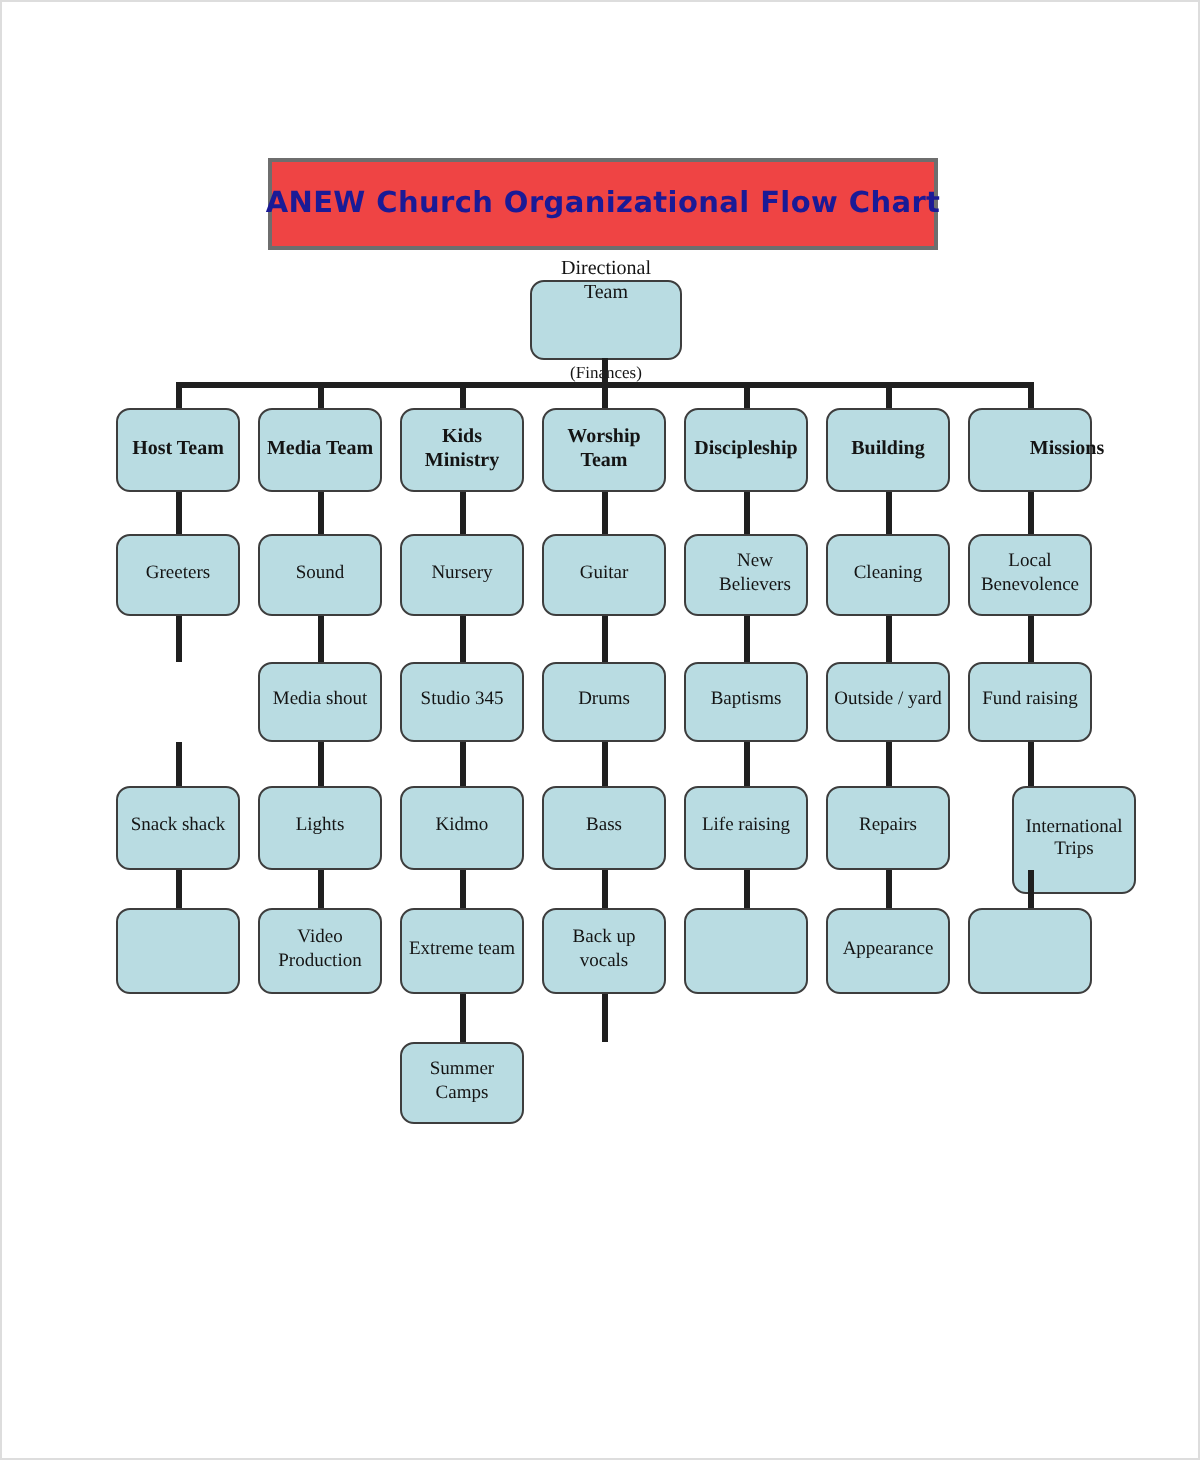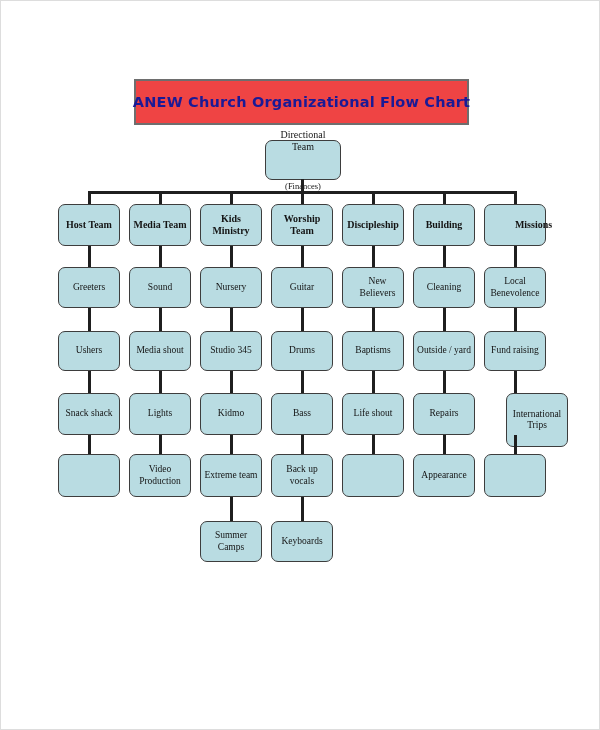--- a/index.html
+++ b/index.html
@@ -60,23 +60,20 @@
       <div class="line" style="left: 300px; top: 178px; width: 3px; height: 15px;"></div>
       <div class="line" style="left: 87px; top: 190px; width: 3px; height: 13px;"></div>
       <div class="node header" style="left: 57px; top: 203px; width: 62px; height: 42px;">
         <span>Host Team</span>
       </div>
       <div class="line" style="left: 87px; top: 245px; width: 3px; height: 21px;"></div>
       <div class="node" style="left: 57px; top: 266px; width: 62px; height: 41px;">
         <span>Greeters</span>
       </div>
       <div class="line" style="left: 87px; top: 307px; width: 3px; height: 23px;"></div>
-      <div class="node" style="left: 57px; top: 330px; width: 62px; height: 40px;">
-        <span>Ushers</span>
-      </div>
       <div class="line" style="left: 87px; top: 370px; width: 3px; height: 22px;"></div>
       <div class="node" style="left: 57px; top: 392px; width: 62px; height: 42px;">
         <span>Snack shack</span>
       </div>
       <div class="line" style="left: 87px; top: 434px; width: 3px; height: 19px;"></div>
       <div class="node" style="left: 57px; top: 453px; width: 62px; height: 43px;">
         <span></span>
       </div>
       <div class="line" style="left: 158px; top: 190px; width: 3px; height: 13px;"></div>
       <div class="node header" style="left: 128px; top: 203px; width: 62px; height: 42px;">
@@ -136,38 +133,35 @@
       </div>
       <div class="line" style="left: 300px; top: 370px; width: 3px; height: 22px;"></div>
       <div class="node" style="left: 270px; top: 392px; width: 62px; height: 42px;">
         <span>Bass</span>
       </div>
       <div class="line" style="left: 300px; top: 434px; width: 3px; height: 19px;"></div>
       <div class="node" style="left: 270px; top: 453px; width: 62px; height: 43px;">
         <span>Back up vocals</span>
       </div>
       <div class="line" style="left: 300px; top: 496px; width: 3px; height: 24px;"></div>
-      <div class="node" style="left: 270px; top: 520px; width: 62px; height: 41px;">
-        <span>Keyboards</span>
-      </div>
       <div class="line" style="left: 371px; top: 190px; width: 3px; height: 13px;"></div>
       <div class="node header" style="left: 341px; top: 203px; width: 62px; height: 42px;">
         <span>Discipleship</span>
       </div>
       <div class="line" style="left: 371px; top: 245px; width: 3px; height: 21px;"></div>
       <div class="node" style="left: 341px; top: 266px; width: 62px; height: 41px; padding-left: 12px;">
         <span>New Believers</span>
       </div>
       <div class="line" style="left: 371px; top: 307px; width: 3px; height: 23px;"></div>
       <div class="node" style="left: 341px; top: 330px; width: 62px; height: 40px;">
         <span>Baptisms</span>
       </div>
       <div class="line" style="left: 371px; top: 370px; width: 3px; height: 22px;"></div>
       <div class="node" style="left: 341px; top: 392px; width: 62px; height: 42px;">
-        <span>Life shout</span>
+        <span>Life raising</span>
       </div>
       <div class="line" style="left: 371px; top: 434px; width: 3px; height: 19px;"></div>
       <div class="node" style="left: 341px; top: 453px; width: 62px; height: 43px;">
         <span></span>
       </div>
       <div class="line" style="left: 442px; top: 190px; width: 3px; height: 13px;"></div>
       <div class="node header" style="left: 412px; top: 203px; width: 62px; height: 42px;">
         <span>Building</span>
       </div>
       <div class="line" style="left: 442px; top: 245px; width: 3px; height: 21px;"></div>

